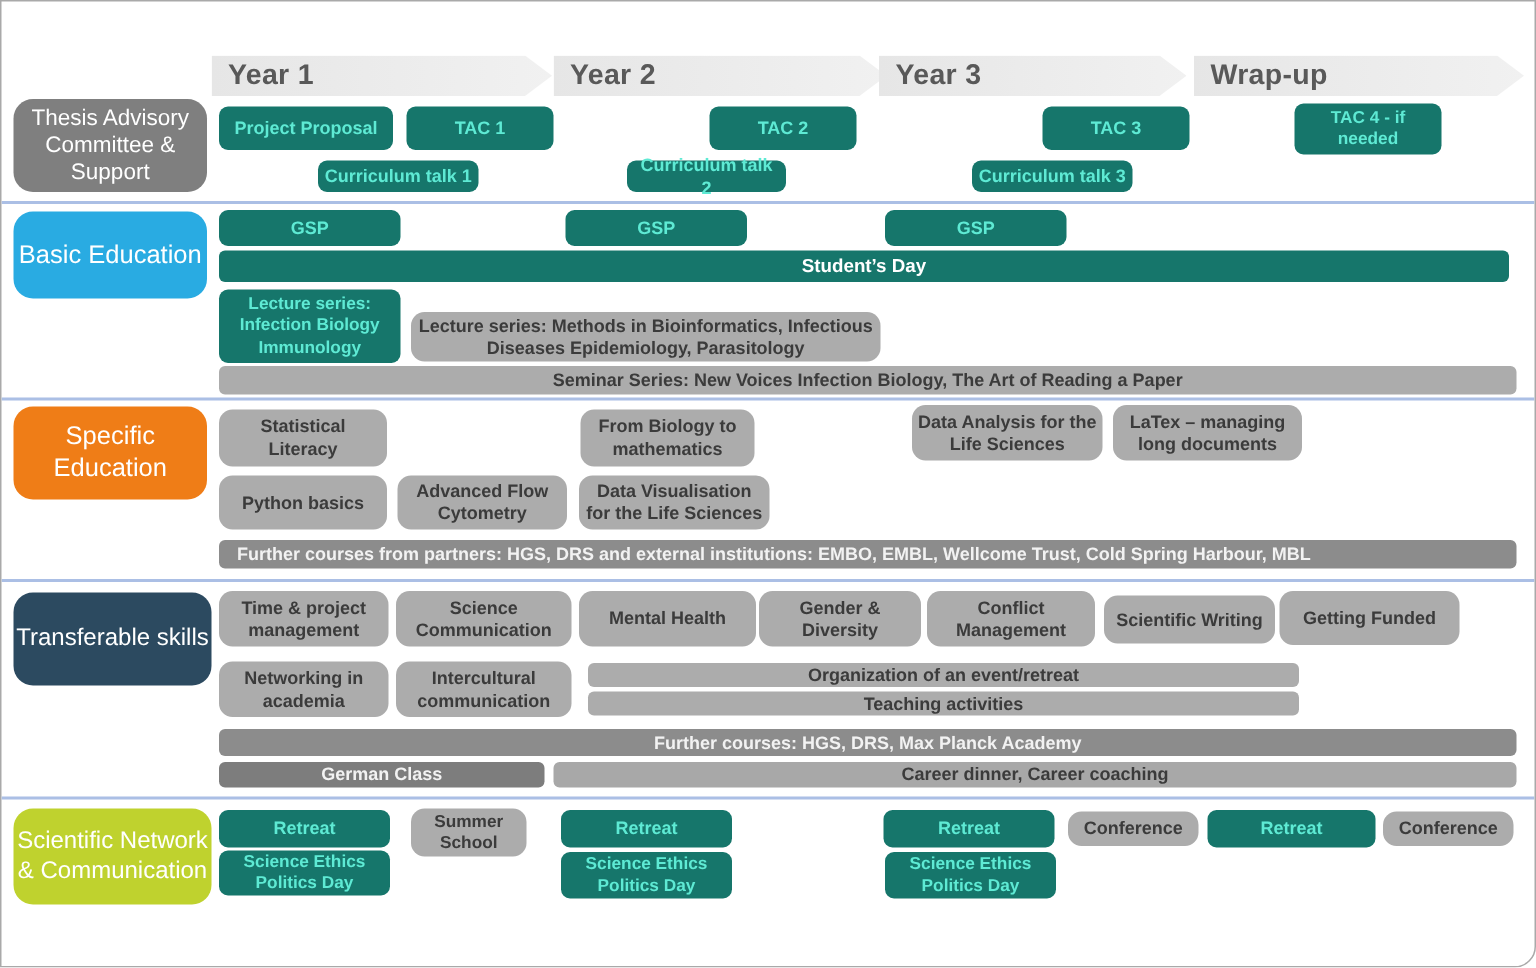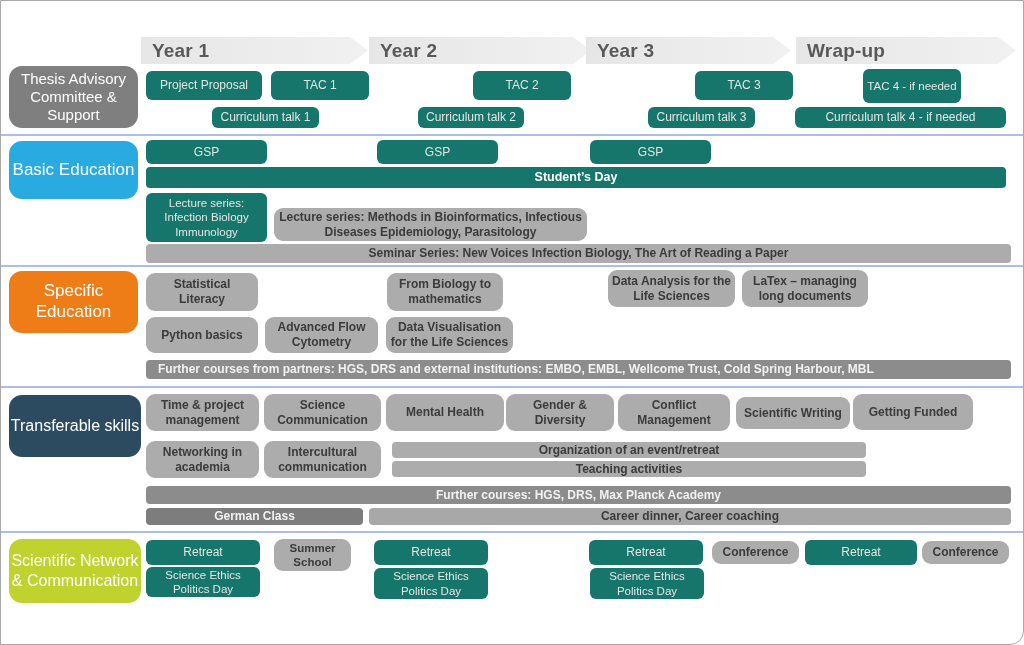--- a/index.html
+++ b/index.html
@@ -14,21 +14,21 @@
     padding-left:11px;box-sizing:border-box;
     background:linear-gradient(90deg,#e6e6e6,#f1f1f1);
     clip-path:polygon(0 0,calc(100% - 18px) 0,100% 50%,calc(100% - 18px) 100%,0 100%);
     font-size:19px;font-weight:bold;color:#595959;letter-spacing:.2px;
   }
   .box{
     position:absolute;display:flex;align-items:center;justify-content:center;
     text-align:center;box-sizing:border-box;line-height:1.22;
   }
   .rowlabel{color:#fff;border-radius:13px;font-size:15.5px;padding:2px 1px;}
-  .teal{background:var(--teal);color:#e5e5e5;font-weight:normal;font-size:12px;border-radius:6px;padding:1px 4px;}
+  .teal{background:var(--teal);color:#5eead4;font-weight:bold;font-size:12px;border-radius:6px;padding:1px 4px;}
   .grayb{background:var(--box_gray);color:#3b3b3b;font-weight:600;font-size:12px;border-radius:9px;padding:2px 4px;}
   .bar{border-radius:4px;font-size:12px;font-weight:600;}
   .bar-teal{background:var(--teal);color:#fff;font-weight:bold;}
   .bar-gray{background:var(--box_gray);color:#3b3b3b;}
   .bar-dark{background:var(--bar_dark);color:#f2f2f2;font-weight:bold;}
   .bar-darker{background:var(--bar_darker);color:#f2f2f2;font-weight:bold;}
   .bar-mid{background:var(--bar_mid);color:#3b3b3b;}
   .left-align{justify-content:flex-start;padding-left:12px;text-align:center;}
   .small{font-size:11.5px;}
 </style>
@@ -49,21 +49,20 @@
 
   <div class="box rowlabel" style="left:8px;top:65px;width:129px;height:62px;background:var(--row_gray);font-size:15px">Thesis Advisory Committee  &amp; Support</div>
   <div class="box teal" style="left:145px;top:70px;width:116px;height:29px">Project Proposal</div>
   <div class="box teal" style="left:270px;top:70px;width:98px;height:29px">TAC 1</div>
   <div class="box teal" style="left:472px;top:70px;width:98px;height:29px">TAC 2</div>
   <div class="box teal" style="left:694px;top:70px;width:98px;height:29px">TAC 3</div>
   <div class="box teal small" style="left:862px;top:68px;width:98px;height:34px">TAC 4 - if needed</div>
   <div class="box teal" style="left:211px;top:106px;width:107px;height:21px">Curriculum talk 1</div>
   <div class="box teal" style="left:417px;top:106px;width:106px;height:21px">Curriculum talk 2</div>
   <div class="box teal" style="left:647px;top:106px;width:107px;height:21px">Curriculum talk 3</div>
-  <div class="box teal" style="left:794px;top:106px;width:211px;height:21px">Curriculum talk 4 - if needed</div>
 
   <div class="box rowlabel" style="left:8px;top:140px;width:129px;height:58px;background:var(--blue);font-size:17px">Basic Education</div>
   <div class="box teal" style="left:145px;top:139px;width:121px;height:24px">GSP</div>
   <div class="box teal" style="left:376px;top:139px;width:121px;height:24px">GSP</div>
   <div class="box teal" style="left:589px;top:139px;width:121px;height:24px">GSP</div>
   <div class="box bar bar-teal" style="left:145px;top:166px;width:860px;height:21px;font-size:12.5px">Student’s Day</div>
   <div class="box teal small" style="left:145px;top:192px;width:121px;height:49px">Lecture series: Infection Biology Immunology</div>
   <div class="box grayb" style="left:273px;top:207px;width:313px;height:33px">Lecture series: Methods in Bioinformatics, Infectious Diseases Epidemiology, Parasitology</div>
   <div class="box bar bar-gray" style="left:145px;top:243px;width:865px;height:19px">Seminar Series: New Voices Infection Biology,  The Art of Reading a Paper</div>
 

